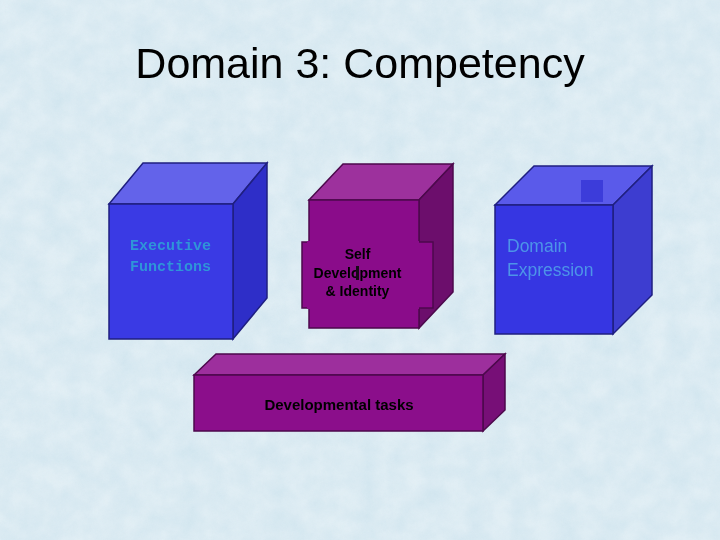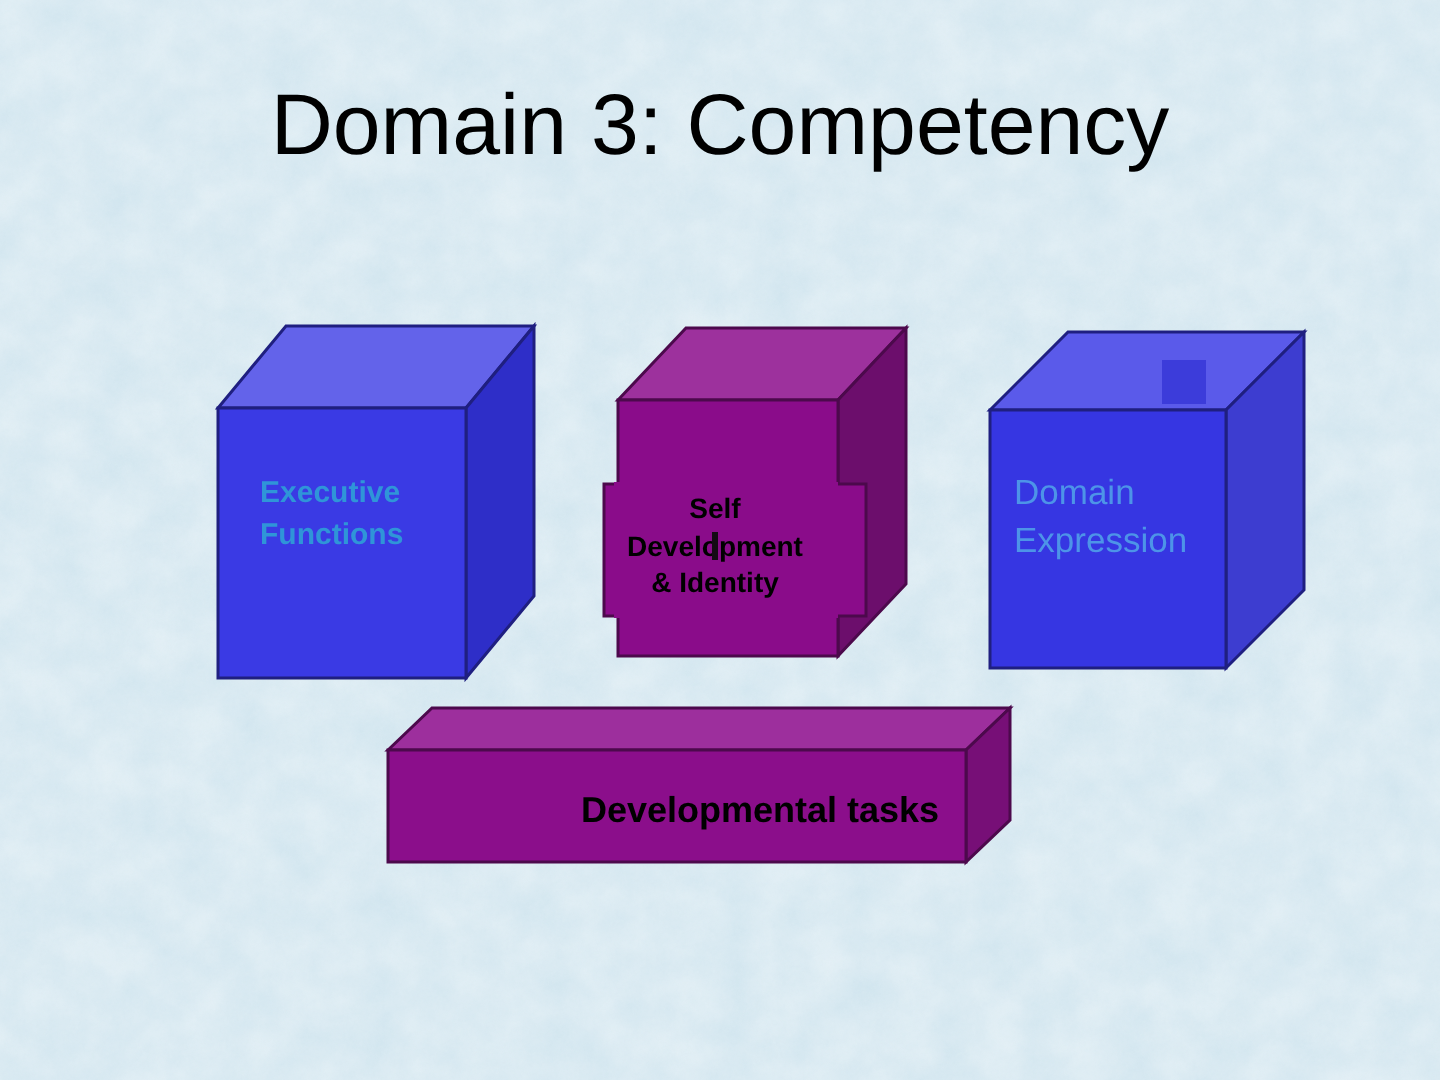--- a/index.html
+++ b/index.html
@@ -13,21 +13,21 @@
     position:absolute;top:37px;left:0;width:720px;margin:0;
     text-align:center;font-size:43px;line-height:52px;font-weight:400;
     letter-spacing:0;
   }
   .label{position:absolute;white-space:pre-line;}
   .label-exec{left:130px;top:236px;font-size:15px;line-height:21px;font-weight:bold;}
   .label-self{left:292px;top:245px;width:131px;text-align:center;
               font-size:14px;line-height:18.5px;font-weight:bold;}
   .label-affect{left:507px;top:234px;font-size:17.5px;line-height:24px;font-weight:400;}
   .label-tasks{left:194px;top:396px;width:290px;text-align:center;
-               font-size:18px;line-height:18px;font-weight:bold;margin-left:41px;}
+               font-size:15px;line-height:18px;font-weight:bold;}
   .stray-mark{position:absolute;left:356px;top:266px;width:2.5px;height:14px;background:#150a15;}
 </style>
 </head>
 <body>
 
 <div class="slide">
 
   <svg class="bg" width="720" height="540" aria-hidden="true">
     <defs>
       <filter id="blotch" x="0" y="0" width="100%" height="100%">
@@ -70,21 +70,21 @@
 
     <g stroke-width="1.5">
       <polygon points="194,375 216,354 505,354 483,375" fill="#9d2f9d" stroke="#4c094c"></polygon>
       <polygon points="483,375 505,354 505,410 483,431" fill="#770f77" stroke="#4c094c"></polygon>
       <polygon points="194,375 483,375 483,431 194,431" fill="#8b0e8b" stroke="#4c094c"></polygon>
     </g>
   </svg>
 
   <h1 class="title" style="color: rgb(0, 0, 0);">Domain 3: Competency</h1>
 
-  <div class="label label-exec" style="color: rgb(47, 149, 216);">Executive
+  <div class="label label-exec" style="color: rgb(47, 149, 216); font-family: Liberation Mono, monospace;">Executive
 Functions</div>
 
   <div class="label label-self" style="color: rgb(0, 0, 0);">Self
 Development
 &amp; Identity</div>
 
   <div class="label label-affect" style="color: rgb(77, 148, 232);">Domain
 Expression</div>
 
   <div class="label label-tasks" style="color: rgb(0, 0, 0);">Developmental tasks</div>

